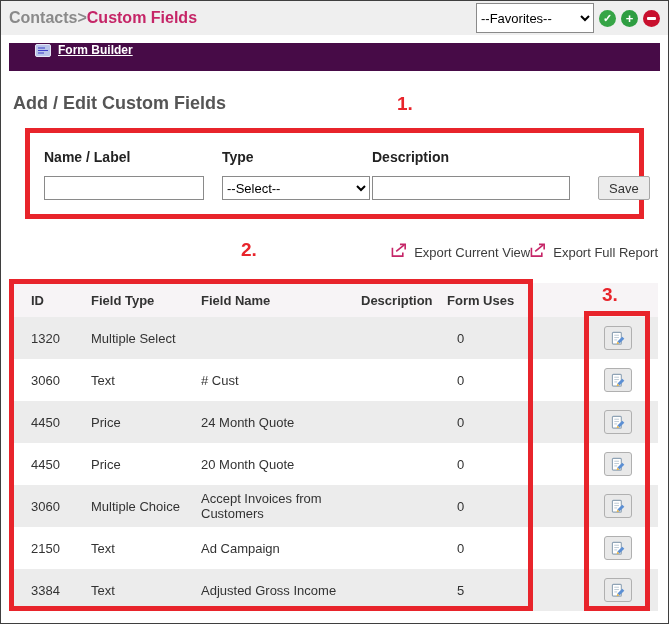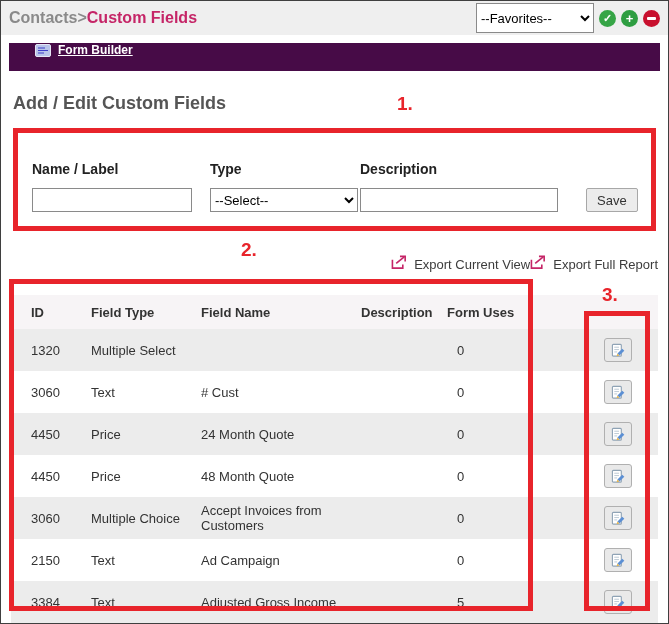--- a/index.html
+++ b/index.html
@@ -46,23 +46,23 @@
 
   
   .page-heading {
     margin: 22px 0 0 12px;
     font-size: 18px; font-weight: bold; color:#555;
     line-height: 21px;
   }
 
   
   .form-box {
-    margin: 14px 12px 0;
+    margin: 14px 24px 0;
     border: 5px solid #e8242b;
-    padding: 28px 14px 14px;
+    padding: 16px 14px 14px;
   }
   .form-grid {
     display:grid;
     grid-template-columns: 178px 150px 212px auto;
     row-gap: 10px;
     align-items:center;
   }
   .form-label { font-size:14px; font-weight:bold; color:#222; line-height:17px; }
   .text-input {
     height:24px; border:1px solid #8a8a8a; font-size:13px; padding:0 5px;
@@ -258,21 +258,21 @@
           <path d="M6.8 11.2 L12 6 l2.2 2.2 L9 13.4 Z" fill="#5b8fd4"></path>
           <path d="M6.8 11.2 L6 14.2 9 13.4 Z" fill="#e8b64c"></path>
         </svg>
       </button>
     </div>
   </div>
 
   <div class="t-row">
     <div class="cell c-id">4450</div>
     <div class="cell c-type">Price</div>
-    <div class="cell c-name">48 Month Quote</div>
+    <div class="cell c-name">20 Month Quote</div>
     <div class="cell c-desc"></div>
     <div class="cell c-uses">0</div>
     <div></div>
     <div class="c-edit">
       <button class="edit-btn">
         <svg width="15" height="15" viewBox="0 0 16 16">
           <rect x="1.5" y="1.5" width="9.5" height="12.5" rx="1" fill="#fff" stroke="#8fa3b5" stroke-width="1.2"></rect>
           <path d="M3.5 4.5h5M3.5 7h5M3.5 9.5h3" stroke="#b9c6d2" stroke-width="1" fill="none"></path>
           <path d="M6.8 11.2 L12 6 l2.2 2.2 L9 13.4 Z" fill="#5b8fd4"></path>
           <path d="M6.8 11.2 L6 14.2 9 13.4 Z" fill="#e8b64c"></path>

